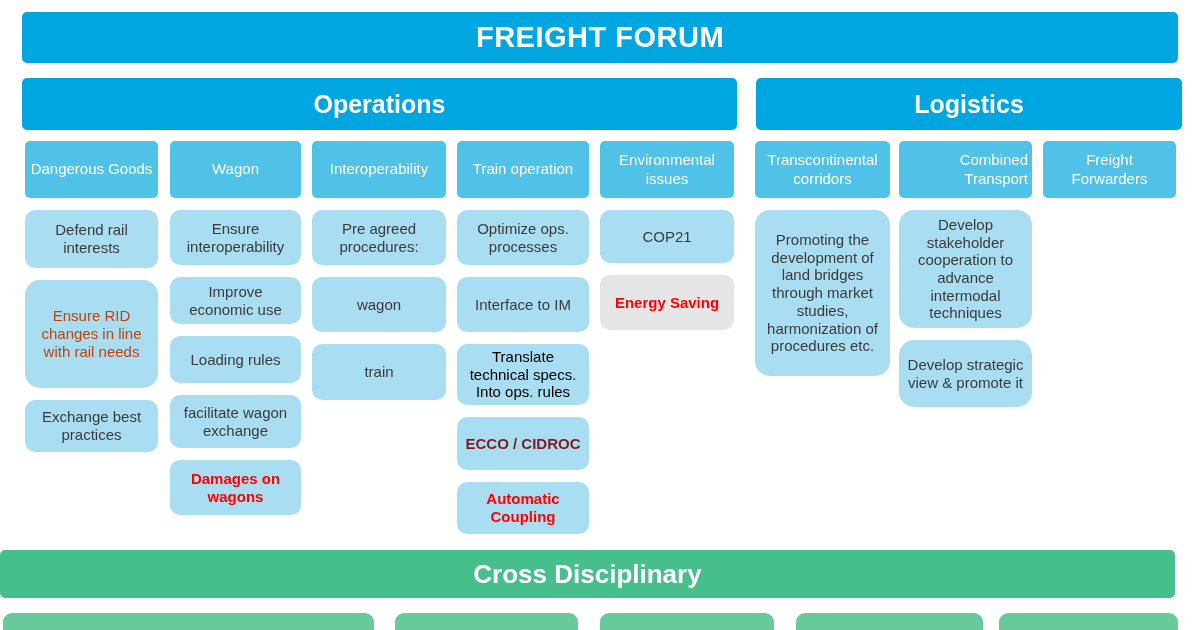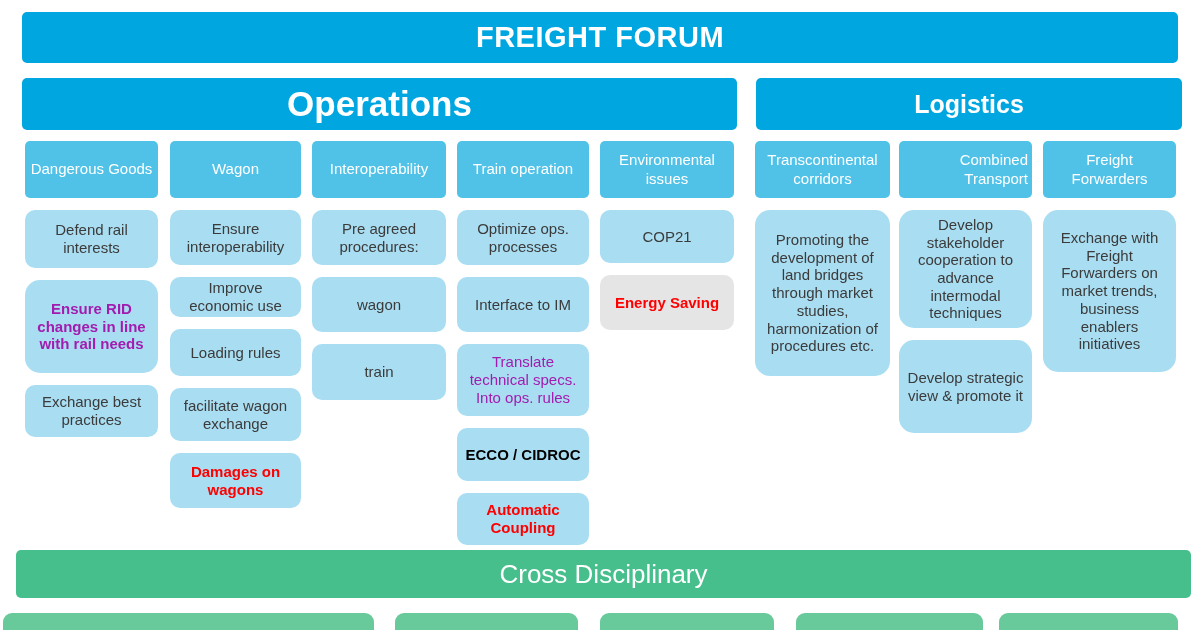--- a/index.html
+++ b/index.html
@@ -14,23 +14,23 @@
   .banner {
     position: absolute;
     display: flex;
     align-items: center;
     justify-content: center;
     color: #ffffff;
     border-radius: 5px;
     text-align: center;
   }
   .banner-top    { left: 22px;  top: 12px;  width: 1156px; height: 51px; font-size: 29px; font-weight: bold; letter-spacing: 0.5px; }
-  .banner-ops    { left: 22px;  top: 78px;  width: 715px;  height: 52px; font-size: 35px; font-weight: bold; }
+  .banner-ops    { left: 22px;  top: 78px;  width: 715px;  height: 52px; font-size: 25px; font-weight: bold; }
   .banner-log    { left: 712px; top: 78px;  width: 426px;  height: 52px; font-size: 25px; font-weight: bold; margin-left: 44px; }
-  .banner-cross  { left: 16px;   top: 550px; width: 1175px; height: 48px; font-size: 26px; font-weight: normal; }
+  .banner-cross  { left: 0;   top: 550px; width: 1175px; height: 48px; font-size: 26px; font-weight: bold; }
   .col {
     position: absolute;
     top: 141px;
   }
   .col-header {
     display: flex;
     align-items: center;
     justify-content: center;
     height: 57px;
     border-radius: 5px;
@@ -73,62 +73,61 @@
     <span>Operations</span>
   </div>
   <div class="banner banner-log" style="background: rgb(0, 166, 224);">
     <span>Logistics</span>
   </div>
 
   <div id="columns">
       <div class="col" style="left: 25px; width: 133px;">
         <div class="col-header" style="background: rgb(80, 194, 232);">Dangerous Goods</div>
         <div class="col-item" style="height: 58px; background: rgb(169, 221, 241); color: rgb(59, 59, 59);">Defend rail interests</div>
-        <div class="col-item tall" style="height: 93px; background: rgb(169, 221, 241); color: #a21caf; font-weight: bold;">Ensure RID changes in line with rail needs</div>
+        <div class="col-item tall" style="height: 108px; background: rgb(169, 221, 241); color: #c2410c;">Ensure RID changes in line with rail needs</div>
         <div class="col-item" style="height: 52px; background: rgb(169, 221, 241); color: rgb(59, 59, 59);">Exchange best practices</div>
       </div>
       <div class="col" style="left: 170px; width: 131px;">
         <div class="col-header" style="background: rgb(80, 194, 232);">Wagon</div>
         <div class="col-item" style="height: 55px; background: rgb(169, 221, 241); color: rgb(59, 59, 59);">Ensure interoperability</div>
-        <div class="col-item" style="height: 40px; background: rgb(169, 221, 241); color: rgb(59, 59, 59);">Improve economic use</div>
+        <div class="col-item" style="height: 47px; background: rgb(169, 221, 241); color: rgb(59, 59, 59);">Improve economic use</div>
         <div class="col-item" style="height: 47px; background: rgb(169, 221, 241); color: rgb(59, 59, 59);">Loading rules</div>
         <div class="col-item" style="height: 53px; background: rgb(169, 221, 241); color: rgb(59, 59, 59);">facilitate wagon exchange</div>
         <div class="col-item red" style="height: 55px; background: rgb(169, 221, 241); color: rgb(255, 0, 0);">Damages on wagons</div>
       </div>
       <div class="col" style="left: 312px; width: 134px;">
         <div class="col-header" style="background: rgb(80, 194, 232);">Interoperability</div>
         <div class="col-item" style="height: 55px; background: rgb(169, 221, 241); color: rgb(59, 59, 59);">Pre agreed procedures:</div>
         <div class="col-item" style="height: 55px; background: rgb(169, 221, 241); color: rgb(59, 59, 59);">wagon</div>
         <div class="col-item" style="height: 56px; background: rgb(169, 221, 241); color: rgb(59, 59, 59);">train</div>
       </div>
       <div class="col" style="left: 457px; width: 132px;">
         <div class="col-header" style="background: rgb(80, 194, 232);">Train operation</div>
         <div class="col-item" style="height: 55px; background: rgb(169, 221, 241); color: rgb(59, 59, 59);">Optimize ops. processes</div>
         <div class="col-item" style="height: 55px; background: rgb(169, 221, 241); color: rgb(59, 59, 59);">Interface to IM</div>
-        <div class="col-item" style="height: 72px; background: rgb(169, 221, 241); color: #a21caf;">Translate technical specs. Into ops. rules</div>
-        <div class="col-item red" style="height: 53px; background: rgb(169, 221, 241); color: #000000;">ECCO / CIDROC</div>
+        <div class="col-item" style="height: 61px; background: rgb(169, 221, 241); color: #000000;">Translate technical specs. Into ops. rules</div>
+        <div class="col-item red" style="height: 53px; background: rgb(169, 221, 241); color: #7f1d1d;">ECCO / CIDROC</div>
         <div class="col-item red" style="height: 52px; background: rgb(169, 221, 241); color: rgb(255, 0, 0);">Automatic Coupling</div>
       </div>
       <div class="col" style="left: 600px; width: 134px;">
         <div class="col-header" style="background: rgb(80, 194, 232);">Environmental issues</div>
         <div class="col-item" style="height: 53px; background: rgb(169, 221, 241); color: rgb(59, 59, 59);">COP21</div>
         <div class="col-item red" style="height: 55px; background: #e5e5e5; color: rgb(255, 0, 0);">Energy Saving</div>
       </div>
       <div class="col" style="left: 755px; width: 135px;">
         <div class="col-header" style="background: rgb(80, 194, 232); text-align: center;">Transcontinental corridors</div>
         <div class="col-item tall" style="height: 166px; background: rgb(169, 221, 241); color: rgb(59, 59, 59);">Promoting the development of land bridges through market studies, harmonization of procedures etc.</div>
       </div>
       <div class="col" style="left: 899px; width: 133px;">
         <div class="col-header" style="background: rgb(80, 194, 232); text-align: right;">Combined Transport</div>
         <div class="col-item tall" style="height: 118px; background: rgb(169, 221, 241); color: rgb(59, 59, 59);">Develop stakeholder cooperation to advance intermodal techniques</div>
-        <div class="col-item tall" style="height: 93px; background: rgb(169, 221, 241); color: rgb(59, 59, 59);">Develop strategic view &amp; promote it</div>
+        <div class="col-item tall" style="height: 67px; background: rgb(169, 221, 241); color: rgb(59, 59, 59);">Develop strategic view &amp; promote it</div>
       </div>
       <div class="col" style="left: 1043px; width: 133px;">
         <div class="col-header" style="background: rgb(80, 194, 232);">Freight Forwarders</div>
-        <div class="col-item tall" style="height: 162px; background: rgb(169, 221, 241); color: rgb(59, 59, 59);">Exchange with Freight Forwarders on market trends, business enablers initiatives</div>
       </div>
     </div>
 
   <div class="banner banner-cross" style="background: rgb(71, 191, 140);">
     <span>Cross Disciplinary</span>
   </div>
 
   <div id="bottom-row">
       <div class="bottom-box" style="left: 3px; width: 371px; background: rgb(104, 201, 155);"></div>
       <div class="bottom-box" style="left: 395px; width: 183px; background: rgb(104, 201, 155);"></div>

